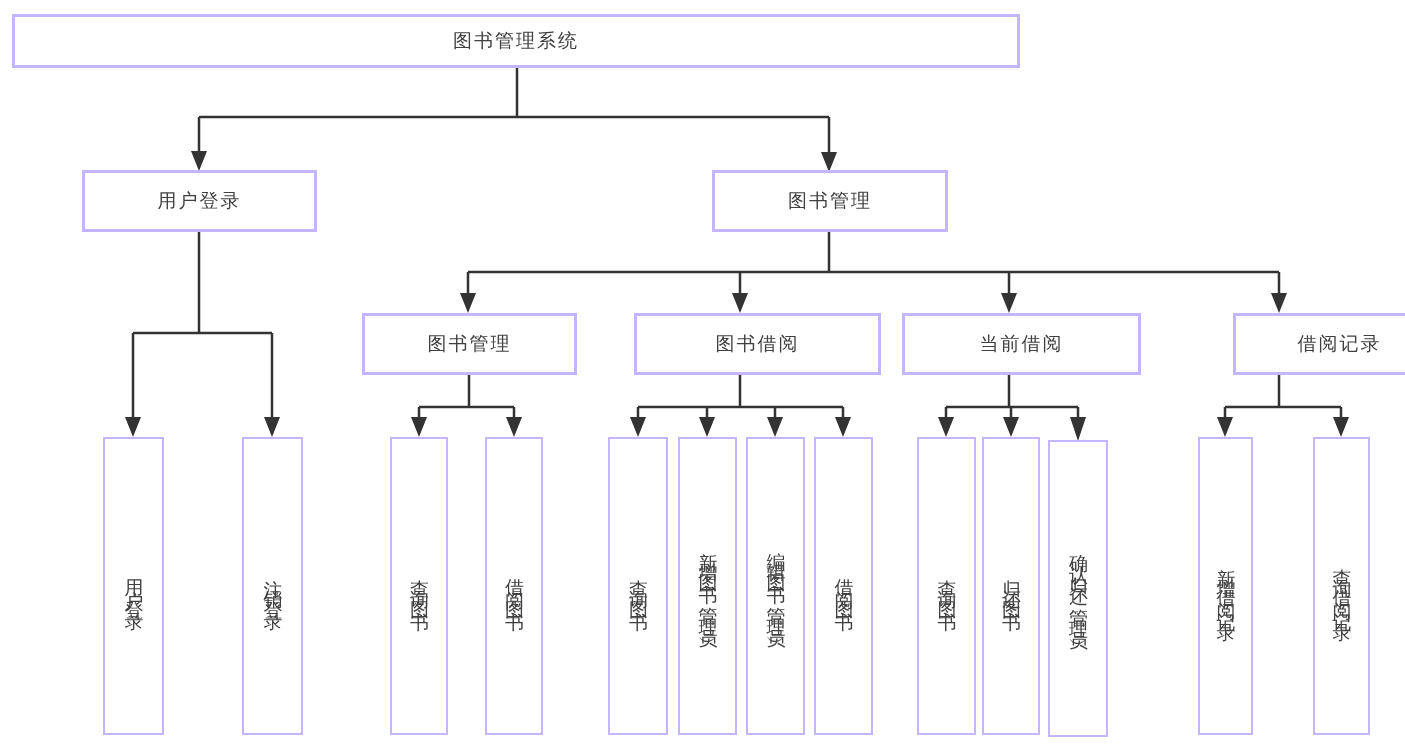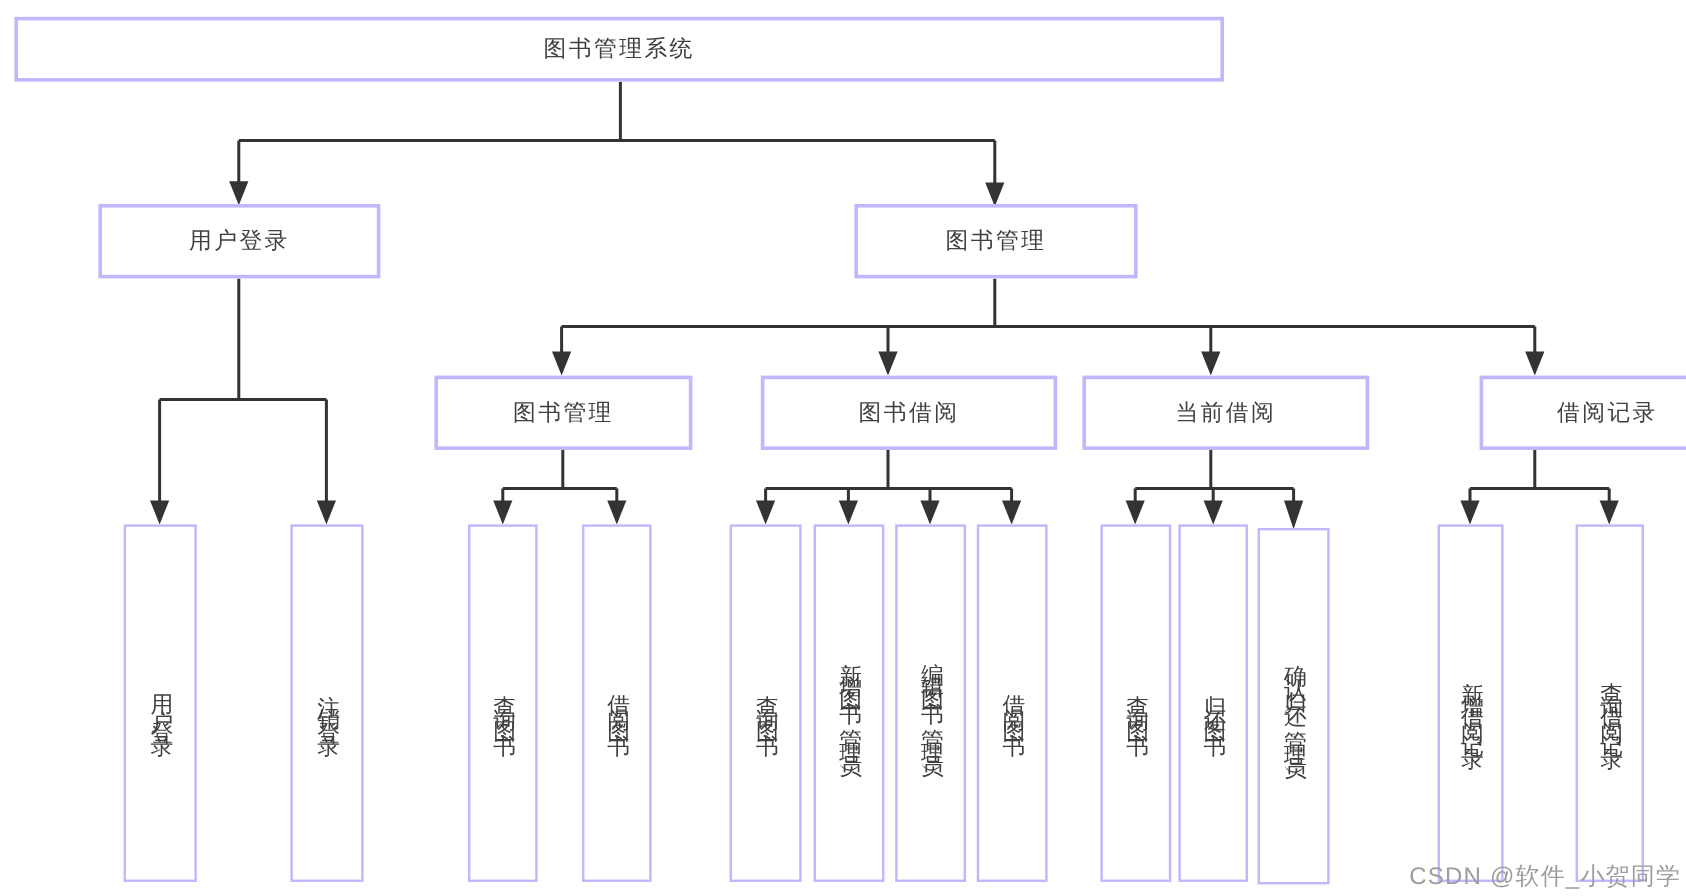--- a/index.html
+++ b/index.html
@@ -146,15 +146,14 @@
     <span>确认归还（管理员）</span>
   </div>
 
   <div class="box leaf" style="left:1198px; width:55px;">
     <span>新增借阅记录</span>
   </div>
   <div class="box leaf" style="left:1313px; width:57px;">
     <span>查询借阅记录</span>
   </div>
 
-  <div class="watermark">CSDN @软件_小贺同学</div>
 
 </div>
 
 </body></html>

